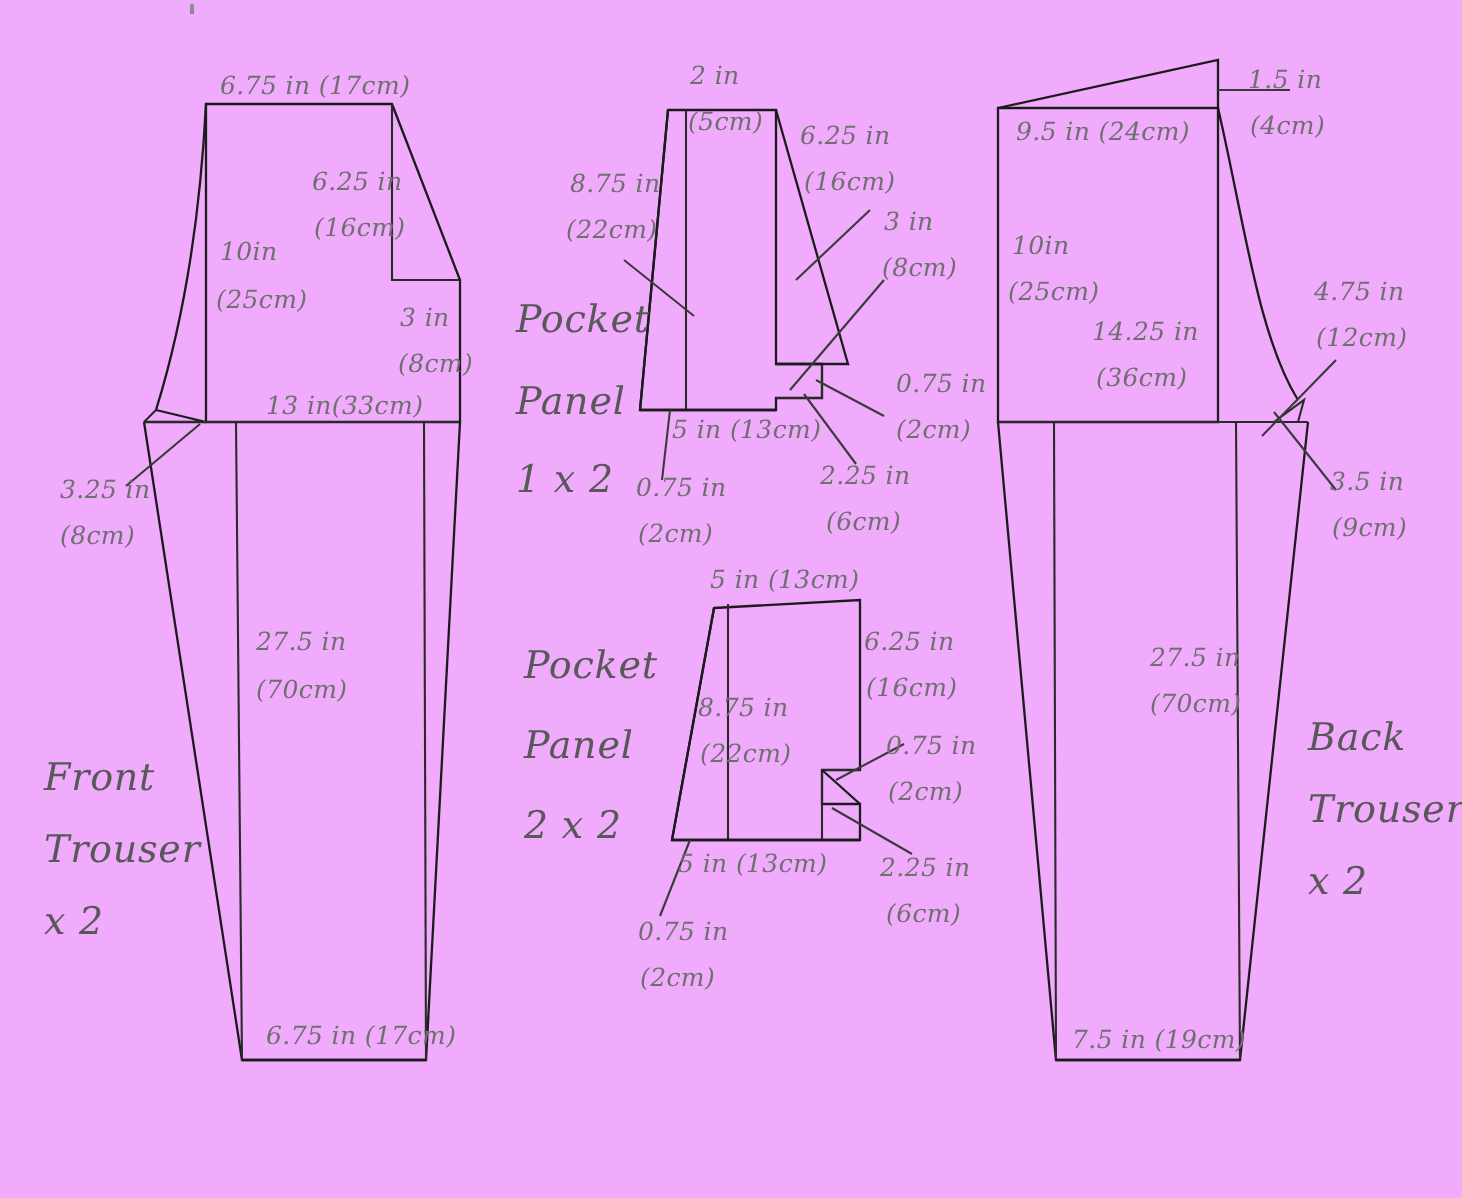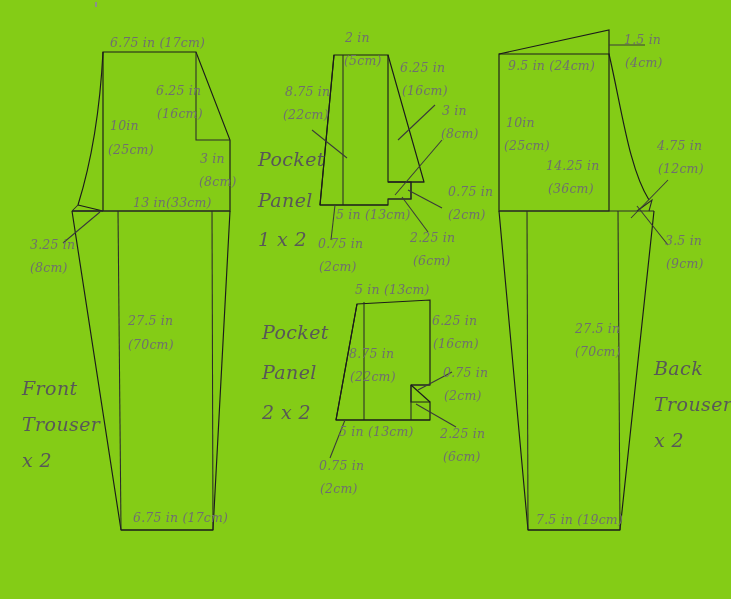--- a/index.html
+++ b/index.html
@@ -8,21 +8,21 @@
     padding: 0;
     background: #ffffff;
   }
   body {
     font-family: "DejaVu Serif", serif;
   }
   #sheet {
     position: relative;
     width: 731px;
     height: 599px;
-    background: #84cc16;
+    background: #f0abfc;
     overflow: hidden;
   }
   #pattern-svg {
     position: absolute;
     left: 0;
     top: 0;
     width: 731px;
     height: 599px;
   }
   .dim-text {

